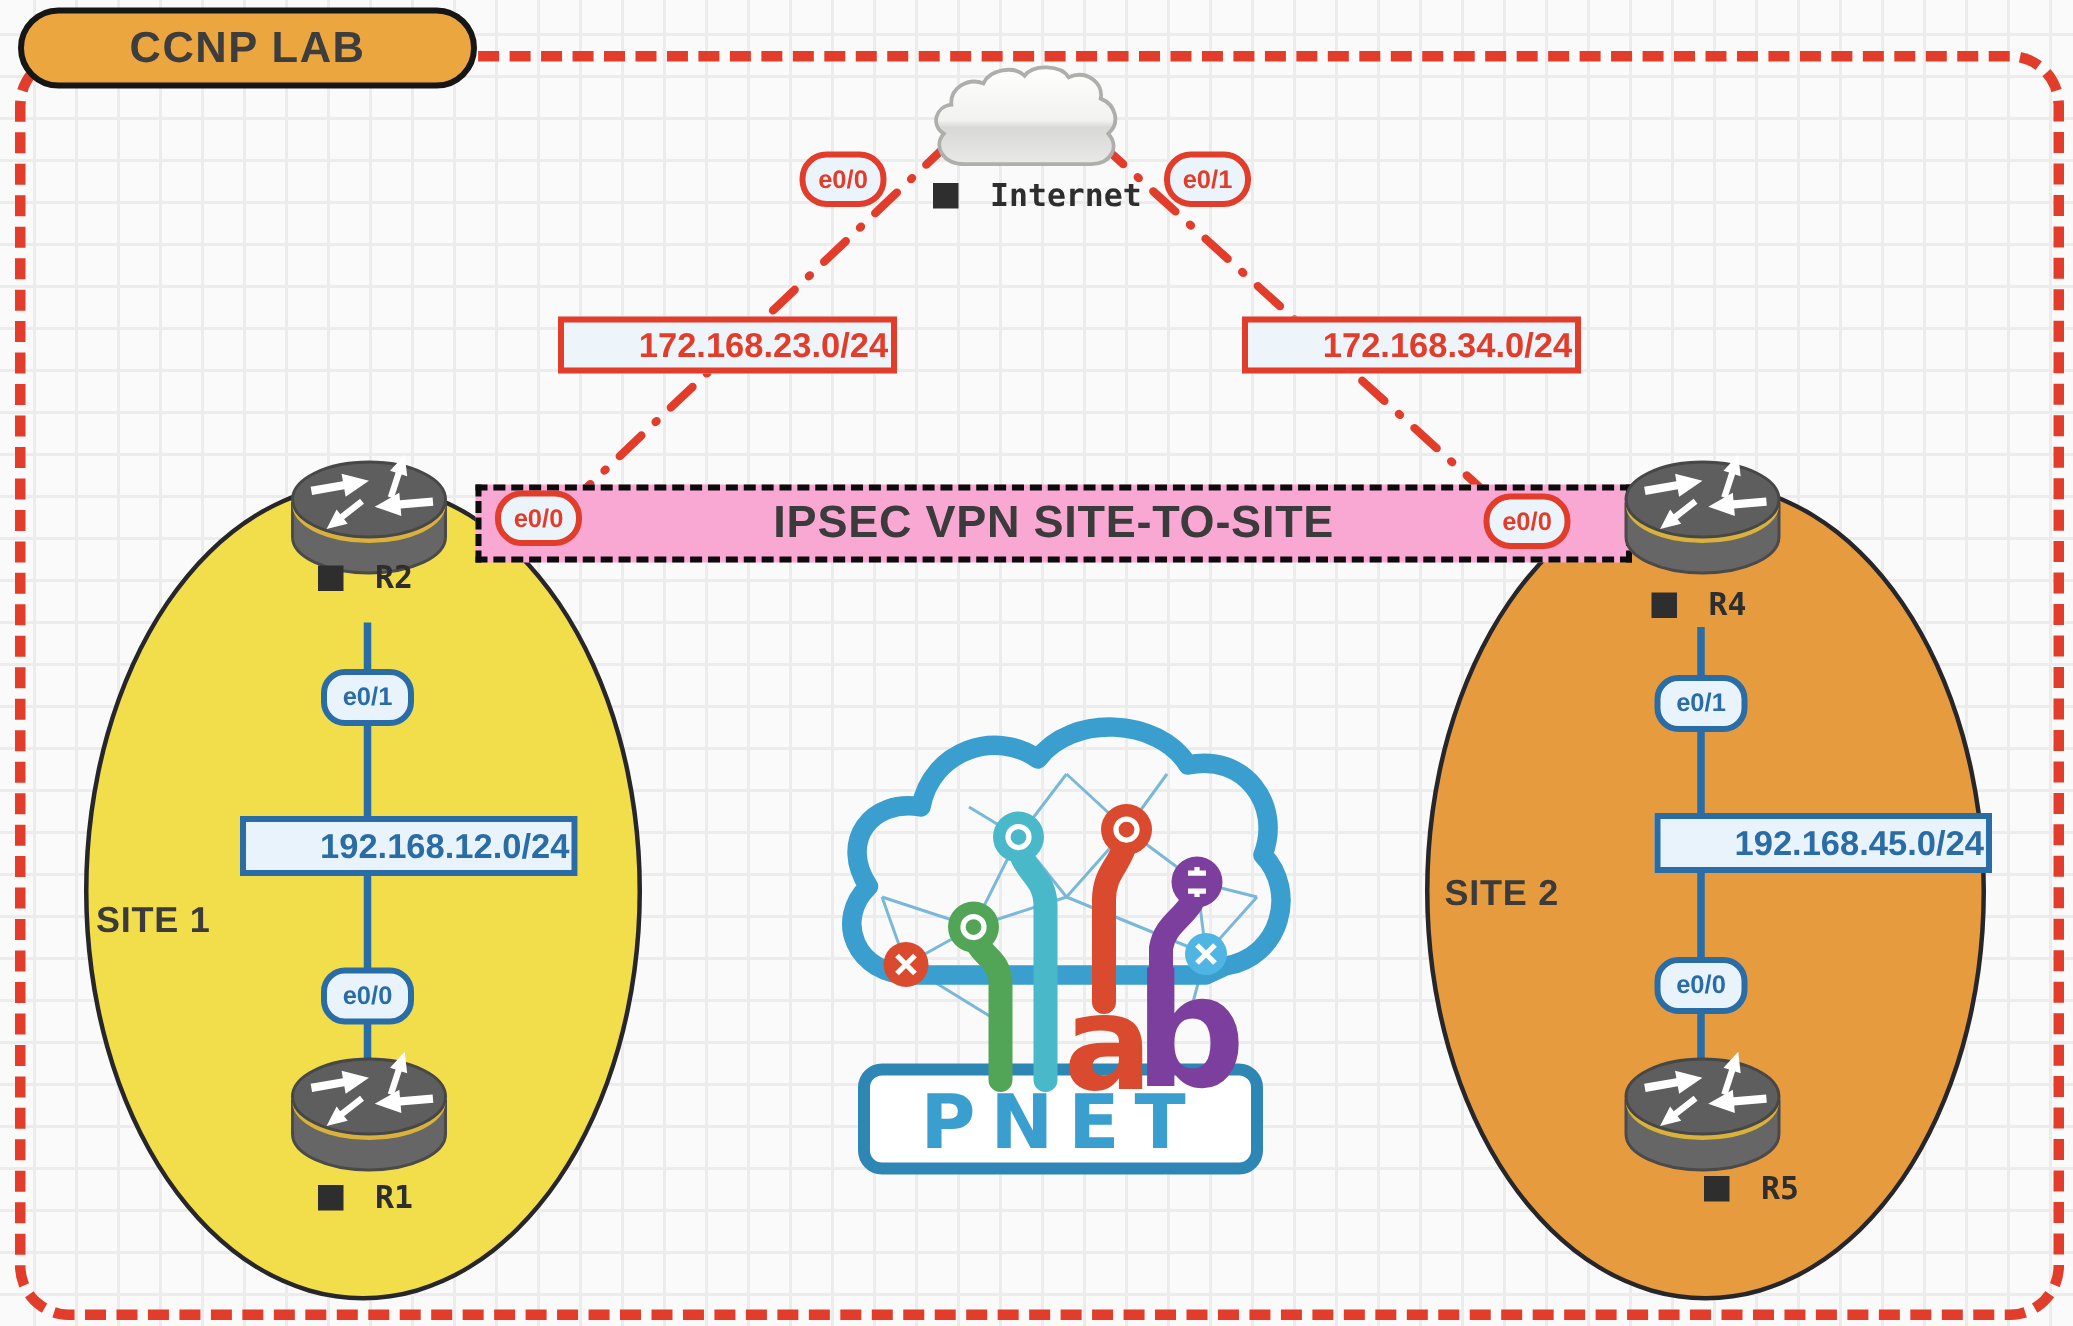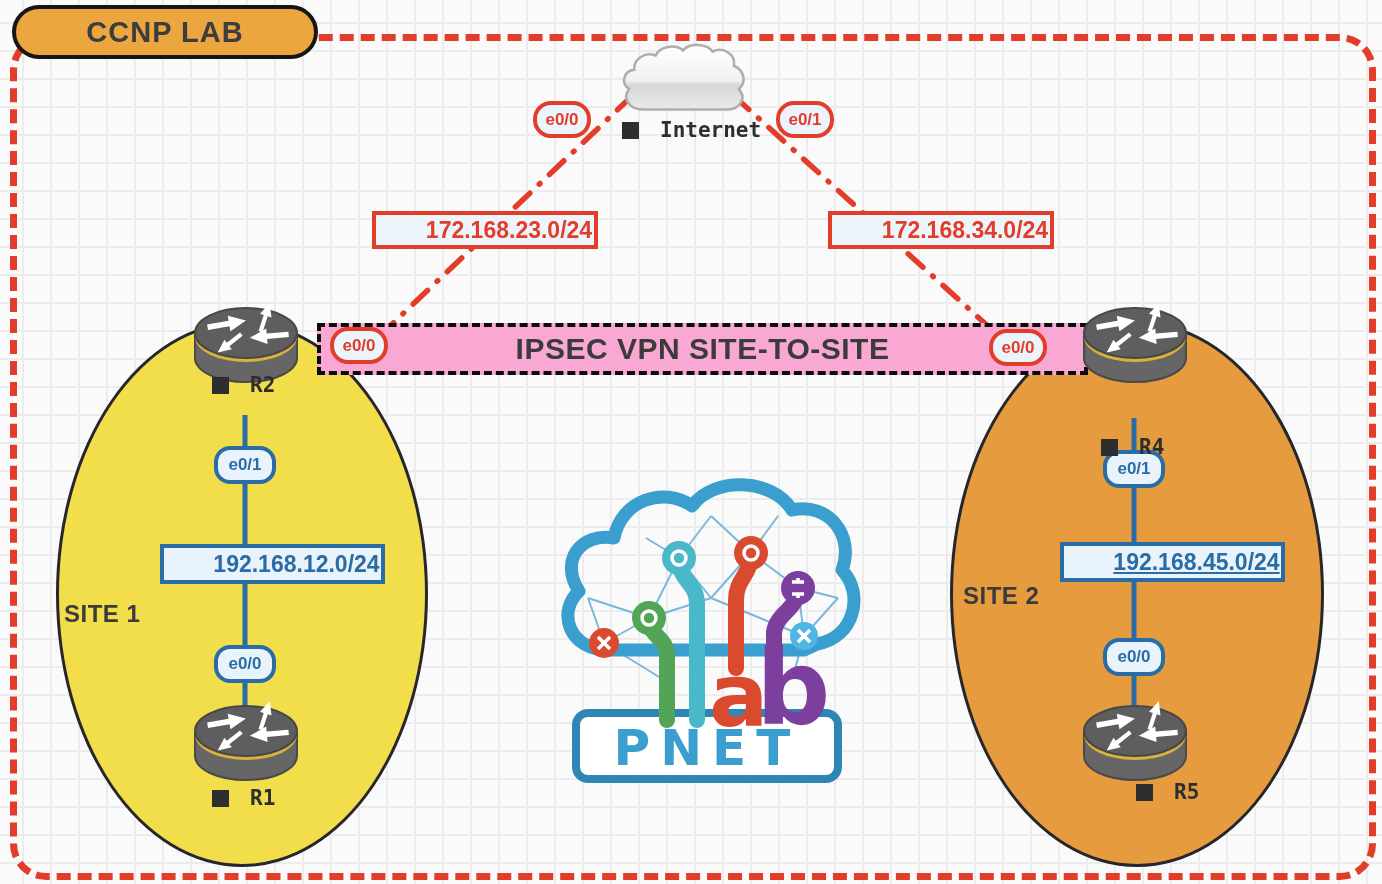--- a/index.html
+++ b/index.html
@@ -140,26 +140,26 @@
 <div class="abs devlabel" style="left:212px;top:786px;">
   <span class="sq"></span>
   <span>R1</span>
 </div>
 
 <div class="abs router" style="left:1074px;top:302px;">
   <svg width="122" height="84">
       <use href="#router-sym"></use>
     </svg>
 </div>
-<div class="abs devlabel" style="left:1101px;top:391px;margin-top:44px;">
+<div class="abs devlabel" style="left:1101px;top:391px;">
   <span class="sq"></span>
   <span>R4</span>
 </div>
 <div class="abs oval oval-blue" style="left:1103px;top:450px;">e0/1</div>
-<div class="abs ipbox ipbox-blue" style="left:1060px;top:542px;text-decoration:underline;">192.168.45.0/24</div>
+<div class="abs ipbox ipbox-blue" style="left:1103px;top:542px;">192.168.45.0/24</div>
 <div class="abs site-label" style="left:963px;top:582px;">SITE 2</div>
 <div class="abs oval oval-blue" style="left:1103px;top:638px;">e0/0</div>
 <div class="abs router" style="left:1074px;top:700px;">
   <svg width="122" height="84">
       <use href="#router-sym"></use>
     </svg>
 </div>
 <div class="abs devlabel" style="left:1136px;top:780px;">
   <span class="sq"></span>
   <span>R5</span>

